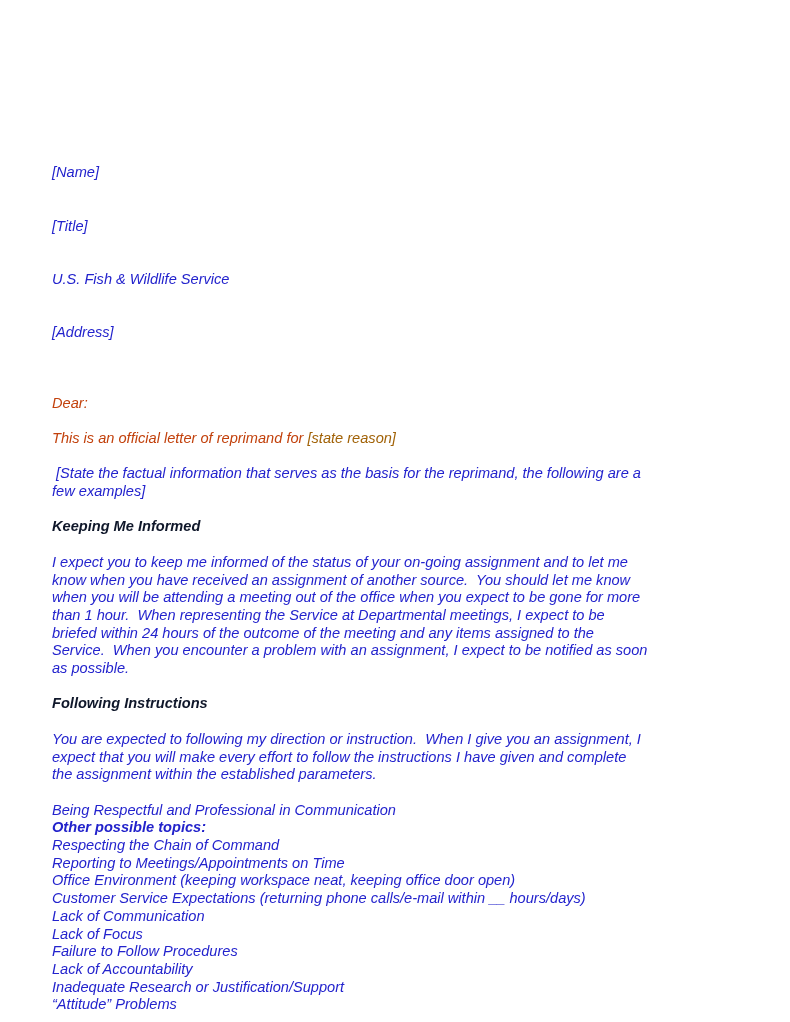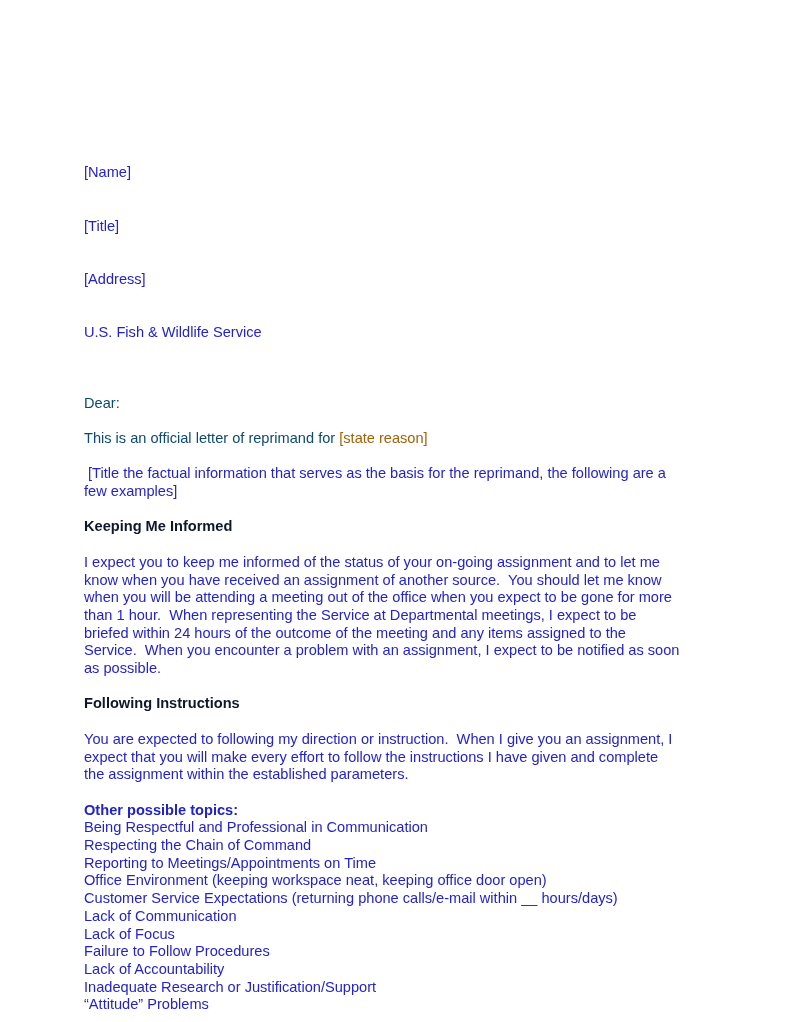--- a/index.html
+++ b/index.html
@@ -10,38 +10,39 @@
   body {
     width: 790px;
     height: 1022px;
     font-family: "Liberation Sans", sans-serif;
     overflow: hidden;
   }
   .doc {
     box-sizing: border-box;
     width: 790px;
     height: 730px;
-    padding: 129px 100px 0 84px;
+    padding: 129px 100px 0 52px;
     background: #ffffff;
+    font-style: italic;
   }
   .content {
     width: 598px;
     font-size: 14.6px;
     line-height: 17.7px;
     color: #2323cd;
   }
   .line {
     white-space: pre-wrap;
   }
   .block {
     margin: 0 0 17.7px 0;
     white-space: pre-wrap;
   }
   .dark {
-    color: #0c4a6e;
+    color: #c2410c;
   }
   .blue {
     color: #a16207;
   }
   .heading {
     font-weight: bold;
     color: #0f172a;
     margin: 0 0 17.7px 0;
   }
   .topics-heading {
@@ -52,39 +53,39 @@
 </style>
 </head>
 <body>
 
 <div class="doc">
   <div class="content">
 
     <div class="block">
       <div class="line">[Name]</div>
       <div class="line">[Title]</div>
+      <div class="line">U.S. Fish &amp; Wildlife Service</div>
       <div class="line">[Address]</div>
-      <div class="line">U.S. Fish &amp; Wildlife Service</div>
     </div>
 
     <div class="block dark">Dear:</div>
 
     <div class="block"><span class="dark">This is an official letter of reprimand for </span><span class="blue">[state reason]</span></div>
 
-    <div class="block"> [Title the factual information that serves as the basis for the reprimand, the following are a few examples]</div>
+    <div class="block"> [State the factual information that serves as the basis for the reprimand, the following are a few examples]</div>
 
     <div class="heading">Keeping Me Informed</div>
     <div class="block">I expect you to keep me informed of the status of your on-going assignment and to let me know when you have received an assignment of another source.  You should let me know when you will be attending a meeting out of the office when you expect to be gone for more than 1 hour.  When representing the Service at Departmental meetings, I expect to be briefed within 24 hours of the outcome of the meeting and any items assigned to the Service.  When you encounter a problem with an assignment, I expect to be notified as soon as possible.</div>
 
     <div class="heading">Following Instructions</div>
     <div class="block">You are expected to following my direction or instruction.  When I give you an assignment, I expect that you will make every effort to follow the instructions I have given and complete the assignment within the established parameters.</div>
 
     <div>
+      <div class="line">Being Respectful and Professional in Communication</div>
       <div class="line topics-heading">Other possible topics:</div>
-      <div class="line">Being Respectful and Professional in Communication</div>
       <div class="line">Respecting the Chain of Command</div>
       <div class="line">Reporting to Meetings/Appointments on Time</div>
       <div class="line">Office Environment (keeping workspace neat, keeping office door open)</div>
       <div class="line">Customer Service Expectations (returning phone calls/e-mail within __ hours/days)</div>
       <div class="line">Lack of Communication</div>
       <div class="line">Lack of Focus</div>
       <div class="line">Failure to Follow Procedures</div>
       <div class="line">Lack of Accountability</div>
       <div class="line">Inadequate Research or Justification/Support</div>
       <div class="line">“Attitude” Problems</div>

